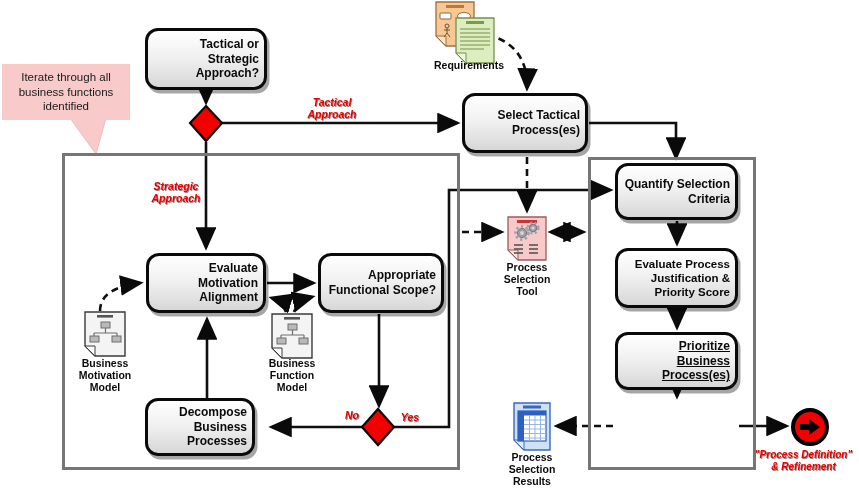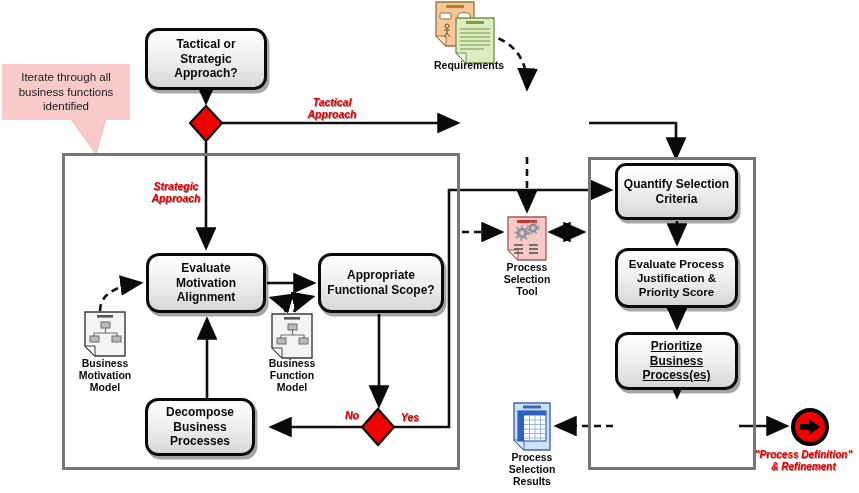--- a/index.html
+++ b/index.html
@@ -1,19 +1,19 @@
 <!DOCTYPE html>
 <html><head>
 <meta charset="utf-8">
 <style>
   html,body{margin:0;padding:0;background:#fff;}
   .canvas{position:relative;width:859px;height:493px;background:#ffffff;overflow:hidden;
           font-family:"Liberation Sans", sans-serif;}
   .svg-layer{position:absolute;left:0;top:0;width:859px;height:493px;pointer-events:none;}
-  .pbox{position:absolute;display:flex;align-items:center;justify-content:center;text-align:center;
+  .pbox{position:absolute;display:flex;align-items:center;justify-content:center;text-align:right;
         background:linear-gradient(180deg,#ffffff 0%,#efefef 50%,#d7d7d7 100%);
         border:3px solid #0a0a0a;border-radius:13px;box-sizing:border-box;
         box-shadow:2.5px 3.5px 0 rgba(0,0,0,0.35);
         font-weight:bold;font-size:12px;line-height:1.22;color:#0a0a0a;padding:14px 5px;}
   .container-frame{position:absolute;border:3px solid #767676;box-sizing:border-box;background:transparent;}
   .red-label{position:absolute;color:#e40000;font-weight:bold;font-style:italic;font-size:10.5px;
              text-align:center;line-height:1.15;text-shadow:0.8px 0.8px 0 rgba(80,0,0,0.5);}
   .artifact-label{position:absolute;font-weight:bold;font-size:10.5px;line-height:1.12;
                   text-align:center;color:#0a0a0a;}
   .callout{position:absolute;left:2px;top:64px;width:128px;height:56px;background:#f8caca;
@@ -70,24 +70,25 @@
     <polygon points="206,106 222,123 206,141 190,123" fill="#f20000" stroke="#0a0a0a" stroke-width="2.2"></polygon>
     <polygon points="378,409 394,427 378,445 362,427" fill="#f20000" stroke="#0a0a0a" stroke-width="2.2"></polygon>
   </svg>
 
   <div class="container-frame" style="left:62px;top:153px;width:398px;height:317px;"></div>
   <div class="container-frame" style="left:588px;top:157px;width:168px;height:313px;"></div>
 
   <div class="callout">Iterate through all business functions identified</div>
 
   <div class="pbox" style="left:145px;top:28px;width:122px;height:62px;">Tactical or Strategic Approach?</div>
+  <div class="pbox" style="left:462px;top:93px;width:126px;height:60px;">Select Tactical Process(es)</div>
   <div class="pbox" style="left:146px;top:253px;width:120px;height:60px;">Evaluate Motivation Alignment</div>
   <div class="pbox" style="left:318px;top:253px;width:126px;height:60px;">Appropriate Functional Scope?</div>
   <div class="pbox" style="left:145px;top:398px;width:110px;height:58px;">Decompose Business Processes</div>
-  <div class="pbox" style="left:615px;top:163px;width:123px;height:57px;border-radius:11px;">Quantify Selection Criteria</div>
+  <div class="pbox" style="left:615px;top:163px;width:123px;height:57px;">Quantify Selection Criteria</div>
   <div class="pbox" style="left:615px;top:248px;width:123px;height:60px;font-size:11.5px;">Evaluate Process Justification &amp; Priority Score</div>
   <div class="pbox" style="left:615px;top:332px;width:123px;height:58px;text-decoration:underline;">Prioritize Business Process(es)</div>
 
   <div class="red-label" style="left:300px;top:96px;width:64px;">Tactical Approach</div>
   <div class="red-label" style="left:146px;top:180px;width:60px;">Strategic Approach</div>
   <div class="red-label" style="left:341px;top:409px;width:22px;">No</div>
   <div class="red-label" style="left:396px;top:411px;width:28px;">Yes</div>
 
   <div class="icon-wrap" style="left:432px;top:0px;">
     <svg width="76" height="66" viewBox="0 0 76 66">

